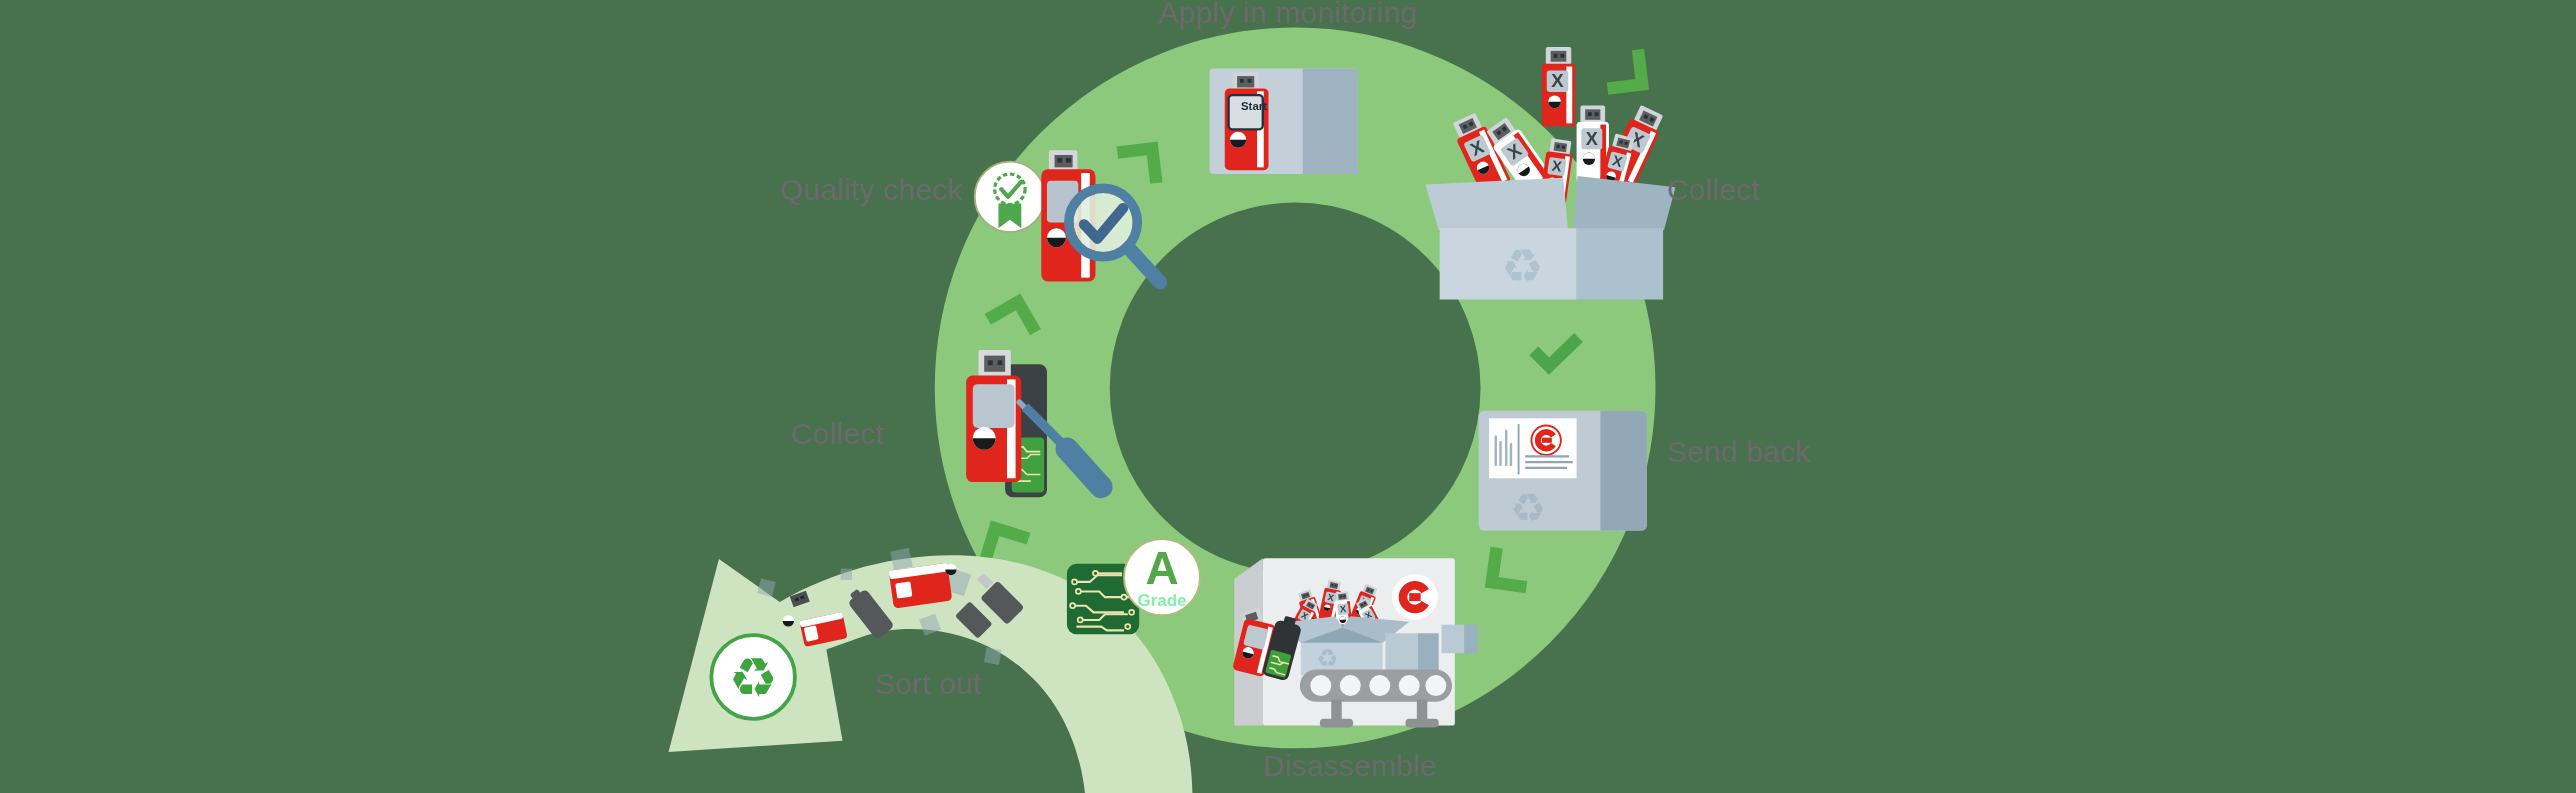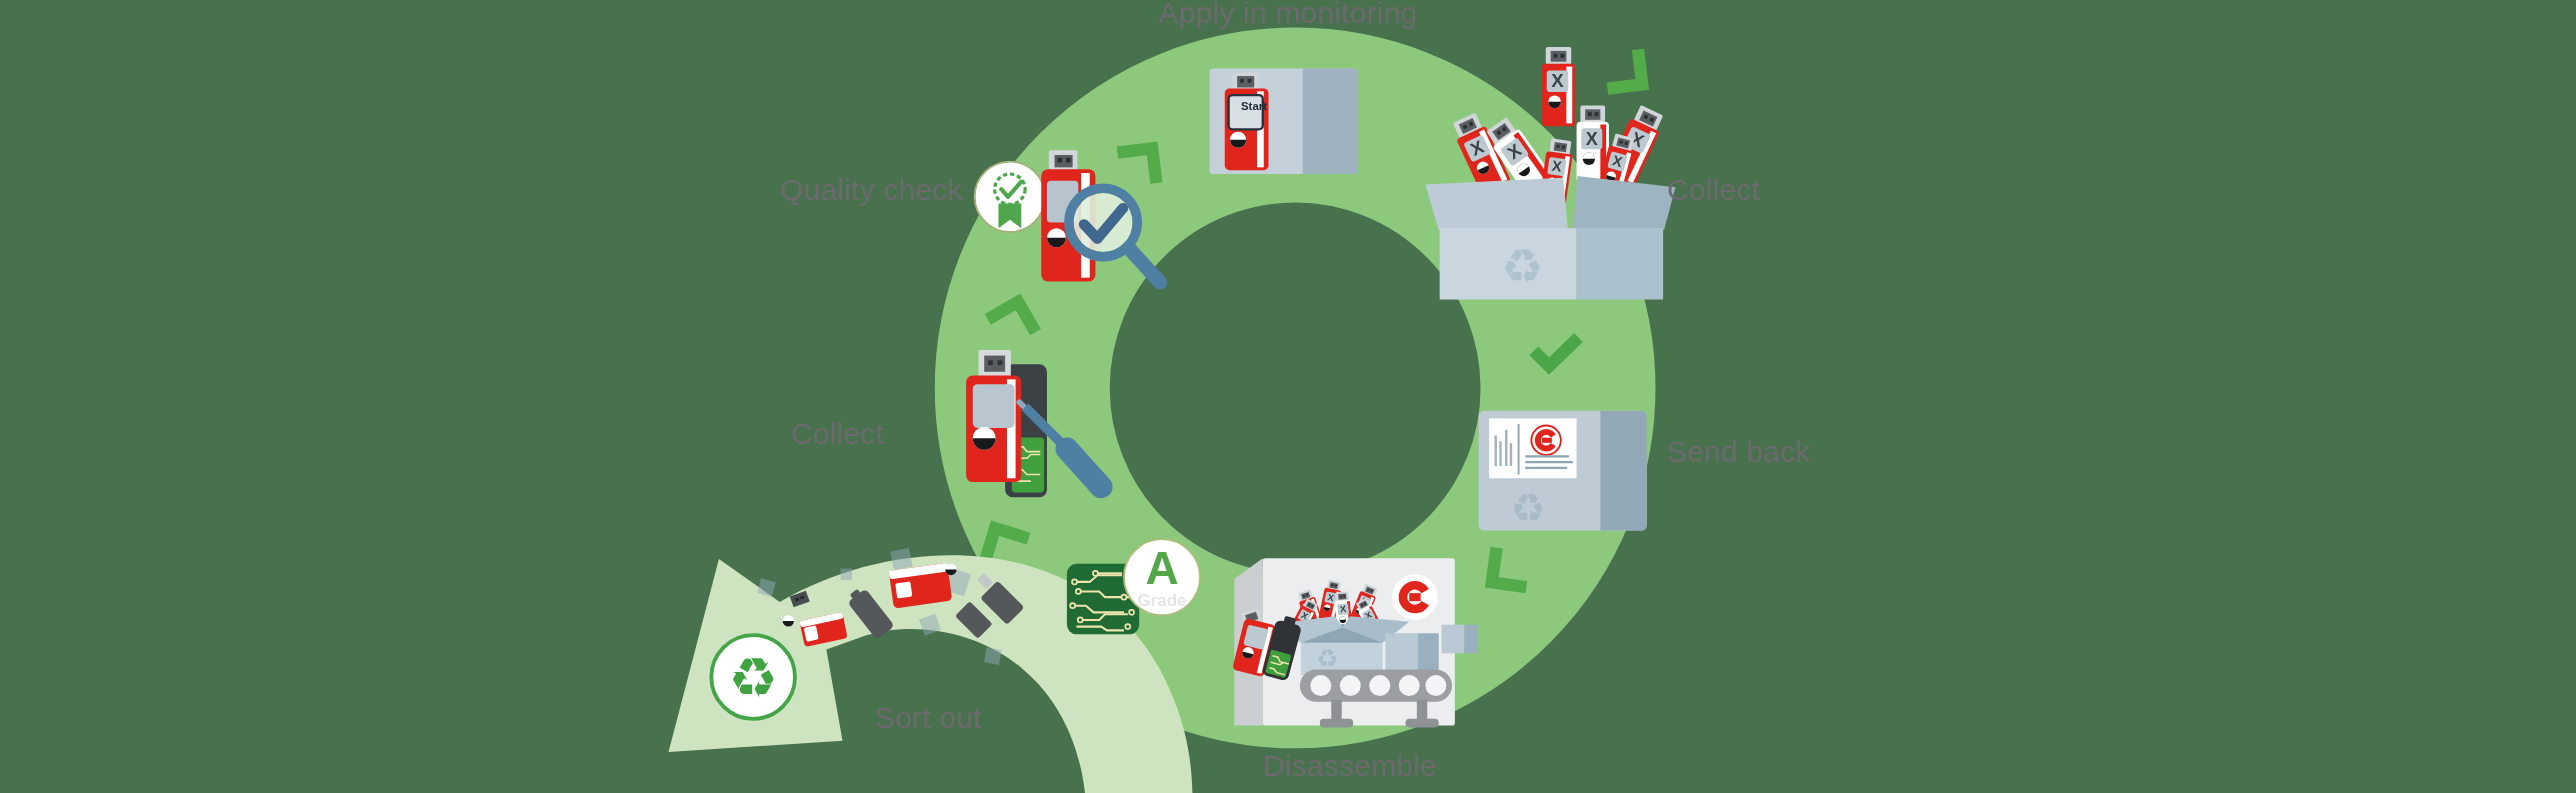--- a/index.html
+++ b/index.html
@@ -28,21 +28,21 @@
     line-height:1;
   }
   .grade-letter{
     position:absolute;left:1162px;top:545px;
     transform:translateX(-50%);
     font-size:46px;font-weight:bold;color:#52A847;line-height:1;
   }
   .grade-word{
     position:absolute;left:1162px;top:592px;
     transform:translateX(-50%);
-    font-size:17px;font-weight:bold;color:#e5e5e5;line-height:1;
+    font-size:17px;font-weight:bold;color:#86efac;line-height:1;
   }
 </style>
 </head>
 <body>
 
 <div class="stage">
 
 <svg width="2576" height="793" viewBox="0 0 2709 834">
   <defs>
 
@@ -342,21 +342,21 @@
       <circle cx="1160" cy="234" r="36" fill="none" stroke="#4F7FA3" stroke-width="10"></circle>
       <line x1="1187" y1="261" x2="1220" y2="297" stroke="#4F7FA3" stroke-width="15" stroke-linecap="round"></line>
     </g>
   </g>
 </svg>
 
 <div class="lbl center" style="left:1288px;top:-1.9px">Apply in monitoring</div>
 <div class="lbl" style="left:1667px;top:175px">Collect</div>
 <div class="lbl" style="left:1667px;top:437px">Send back</div>
 <div class="lbl center" style="left:1350px;top:751px">Disassemble</div>
-<div class="lbl" style="left:875px;top:703px">Sort out</div>
+<div class="lbl" style="left:875px;top:669px">Sort out</div>
 <div class="lbl" style="left:791px;top:419px">Collect</div>
 <div class="lbl" style="left:780px;top:175px">Quality check</div>
 
 <div class="screen-start">Start</div>
 <div class="grade-letter">A</div>
 <div class="grade-word">Grade</div>
 
 </div>
 
 

